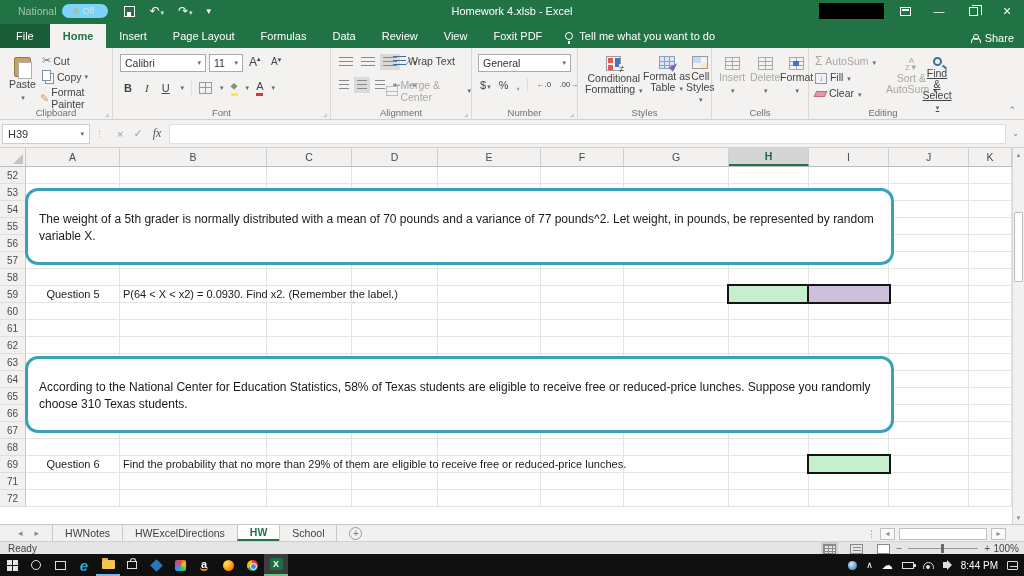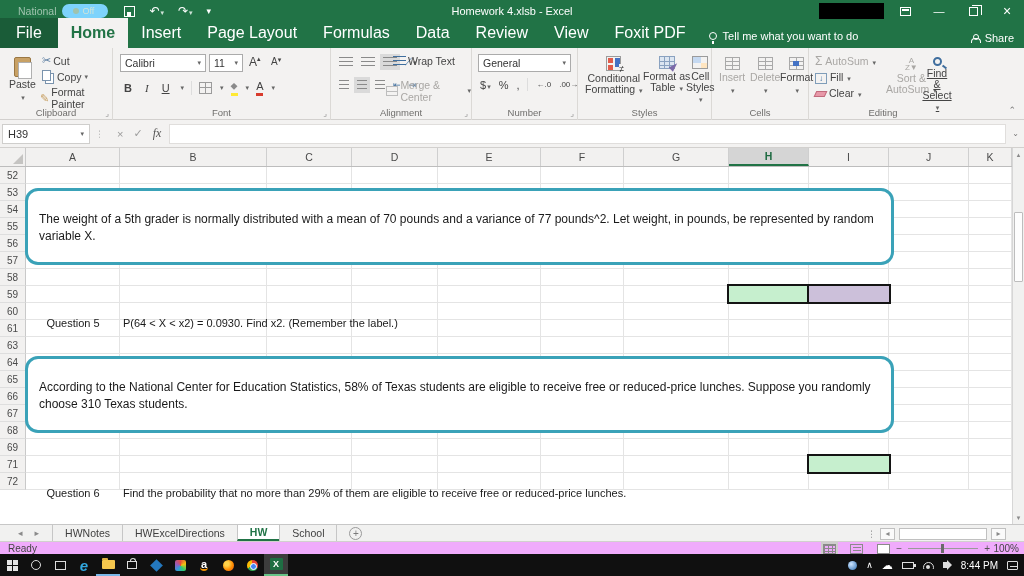--- a/index.html
+++ b/index.html
@@ -19,21 +19,21 @@
   .redact { position:absolute; left:819px; top:3px; width:65px; height:16px; background:#000; }
   .winbtns { position:absolute; right:0; top:0; height:22px; display:flex; }
   .winbtn { width:34px; height:22px; display:flex; align-items:center; justify-content:center; font-size:11px; color:#fff; }
   .i-ribopt { width:11px; height:9px; border:1px solid #fff; position:relative; }
   .i-ribopt:after{ content:""; position:absolute; top:1px; left:1px; right:1px; height:2px; background:#fff;}
   .i-restore { width:9px; height:9px; border:1px solid #fff; position:relative; }
   .i-restore:after { content:""; position:absolute; top:-3px; left:2px; width:9px; height:9px; border:1px solid #fff; border-bottom:none; border-left:none; }
 
   
   .tabrow { position:absolute; top:22px; left:0; width:1024px; height:26px; background:#217346; display:flex; align-items:flex-end; }
-  .rtab { color:#fff; font-size:16px; padding:6px 13px 6px; cursor:default; }
+  .rtab { color:#fff; font-size:11px; padding:6px 13px 6px; cursor:default; }
   .rtab.file { background:#1a5c38; padding:6px 16px; }
   .rtab.active { background:#f3f2f1; color:#217346; font-weight:bold; }
   .tellme { color:#fff; font-size:11px; display:flex; align-items:center; gap:6px; padding:6px 10px; }
   .i-bulb { width:8px; height:8px; border:1px solid #fff; border-radius:50%; position:relative; display:inline-block; }
   .i-bulb:after { content:""; position:absolute; left:2px; top:8px; width:2px; height:3px; background:#fff; }
   .share { position:absolute; right:10px; bottom:4px; color:#fff; font-size:11px; display:flex; align-items:center; gap:5px; }
   .i-person { width:9px; height:9px; position:relative; display:inline-block; }
   .i-person:before { content:""; position:absolute; top:0; left:2.5px; width:4px; height:4px; border:1px solid #fff; border-radius:50%; }
   .i-person:after { content:""; position:absolute; bottom:0; left:0; width:8px; height:4px; border:1px solid #fff; border-bottom:none; border-radius:4px 4px 0 0; }
 
@@ -102,40 +102,40 @@
   .corner { width:26px; border-right:1px solid #c9c9c9; position:relative; background:#f2f1f0; }
   .corner:after { content:""; position:absolute; right:2px; bottom:2px; border-left:10px solid transparent; border-bottom:10px solid #c5c4c2; }
   .ch { border-right:1px solid #cfcfcf; display:flex; align-items:center; justify-content:center; font-size:10.5px; color:#4a4a4a; }
   .ch.sel { background:#d5d5d5; color:#1e6a41; border-bottom:2px solid #217346; font-weight:bold; }
   .rows { position:absolute; top:19px; left:0; right:12px; bottom:0; }
   .grow { display:flex; height:17px; }
   .rh { width:26px; background:#f2f1f0; border-right:1px solid #c9c9c9; border-bottom:1px solid #dedede; font-size:10px; color:#4a4a4a; display:flex; align-items:center; justify-content:center; }
   .gc { border-right:1px solid #e4e4e4; border-bottom:1px solid #e4e4e4; }
 
   .note { position:absolute; left:25px; width:869px; height:77px; background:#fff; border:3px solid #3aa2b8; border-radius:13px; display:flex; align-items:center; padding:2px 16px 0 11px; font-size:12px; color:#1a1a1a; line-height:17px; z-index:3; }
-  .ovtext { position:absolute; font-size:11px; color:#1a1a1a; line-height:17px; z-index:2; white-space:nowrap;margin-top:29px; }
+  .ovtext { position:absolute; font-size:11px; color:#1a1a1a; line-height:17px; z-index:2; white-space:nowrap; }
   .qcells { position:absolute; border:2px solid #141414; display:flex; z-index:2; }
   .qcell { height:100%; }
 
   .vs { position:absolute; top:0; right:0; width:12px; height:100%; background:#f1f1f0; border-left:1px solid #d6d6d6; }
   .vs .arr { position:absolute; left:0; width:11px; height:13px; color:#8a8a8a; font-size:6px; display:flex; align-items:center; justify-content:center; }
   .vs .thumb { position:absolute; left:1px; width:9px; top:64px; height:70px; background:#fdfdfd; border:1px solid #bdbdbd; border-radius:1px; }
 
   
   .stabs { position:absolute; top:524px; left:0; width:1024px; height:17px; background:#f1f1f0; border-top:1px solid #c7c7c7; display:flex; align-items:stretch; font-size:10.5px; color:#3f3f3f; }
   .navarr { display:flex; align-items:center; gap:12px; padding:0 14px 0 18px; color:#8a8a8a; font-size:9px; }
   .stab { display:flex; align-items:center; padding:0 12px; border-right:1px solid #c6c6c6; border-left:1px solid #c6c6c6; margin-left:-1px; }
   .stab.active { background:#fff; color:#217346; font-weight:bold; border-bottom:2px solid #217346; }
   .addsheet { width:13px; height:13px; border:1px solid #9a9a9a; border-radius:50%; color:#7a7a7a; font-size:10px; line-height:11px; text-align:center; align-self:center; margin-left:12px; }
   .hs { position:absolute; right:18px; top:2px; height:13px; display:flex; align-items:center; gap:4px; color:#8a8a8a; }
   .hsbtn { width:15px; height:12px; border:1px solid #c0c0c0; background:#fafafa; font-size:8px; display:flex; align-items:center; justify-content:center; }
   .hstrack { width:88px; height:12px; background:#fff; border:1px solid #c0c0c0; }
 
   
-  .sbar { position:absolute; top:541px; left:0; width:1024px; height:13px; background:#f0abfc; border-top:1px solid #d2d0ce; font-size:10px; color:#444; }
+  .sbar { position:absolute; top:541px; left:0; width:1024px; height:13px; background:#e5e5e5; border-top:1px solid #d2d0ce; font-size:10px; color:#444; }
   .ready { position:absolute; left:8px; top:0; line-height:13px; }
   .views { position:absolute; right:134px; top:0; height:13px; display:flex; gap:14px; align-items:center; }
   .vicon { width:13px; height:10px; border:1px solid #8a8a8a; background:#fff; }
   .vicon.normal { background:repeating-linear-gradient(90deg,#8a8a8a 0 1px, transparent 1px 4px), repeating-linear-gradient(#8a8a8a 0 1px, transparent 1px 3px); outline:2px solid #cfcecd; }
   .vicon.pl { background:linear-gradient(#8a8a8a,#8a8a8a) 2px 2px/8px 1px no-repeat, linear-gradient(#8a8a8a,#8a8a8a) 2px 5px/8px 1px no-repeat; }
   .zoomer { position:absolute; right:34px; top:0; height:13px; display:flex; align-items:center; gap:6px; color:#555; }
   .ztrack { width:70px; height:1px; background:#9a9a9a; position:relative; }
   .zhandle { position:absolute; left:33px; top:-4px; width:3px; height:9px; background:#6a6a6a; }
   .zpct { position:absolute; right:5px; top:0; line-height:13px; }
 
@@ -549,20 +549,34 @@
           <div class="gc" style="width: 86px;"></div>
           <div class="gc" style="width: 103px;"></div>
           <div class="gc" style="width: 83px;"></div>
           <div class="gc" style="width: 105px;"></div>
           <div class="gc" style="width: 80px;"></div>
           <div class="gc" style="width: 80px;"></div>
           <div class="gc" style="width: 80px;"></div>
           <div class="gc" style="width: 43px;"></div>
         </div>
         <div class="grow">
+          <div class="rh">62</div>
+          <div class="gc" style="width: 94px;"></div>
+          <div class="gc" style="width: 147px;"></div>
+          <div class="gc" style="width: 85px;"></div>
+          <div class="gc" style="width: 86px;"></div>
+          <div class="gc" style="width: 103px;"></div>
+          <div class="gc" style="width: 83px;"></div>
+          <div class="gc" style="width: 105px;"></div>
+          <div class="gc" style="width: 80px;"></div>
+          <div class="gc" style="width: 80px;"></div>
+          <div class="gc" style="width: 80px;"></div>
+          <div class="gc" style="width: 43px;"></div>
+        </div>
+        <div class="grow">
           <div class="rh">63</div>
           <div class="gc" style="width: 94px;"></div>
           <div class="gc" style="width: 147px;"></div>
           <div class="gc" style="width: 85px;"></div>
           <div class="gc" style="width: 86px;"></div>
           <div class="gc" style="width: 103px;"></div>
           <div class="gc" style="width: 83px;"></div>
           <div class="gc" style="width: 105px;"></div>
           <div class="gc" style="width: 80px;"></div>
           <div class="gc" style="width: 80px;"></div>

